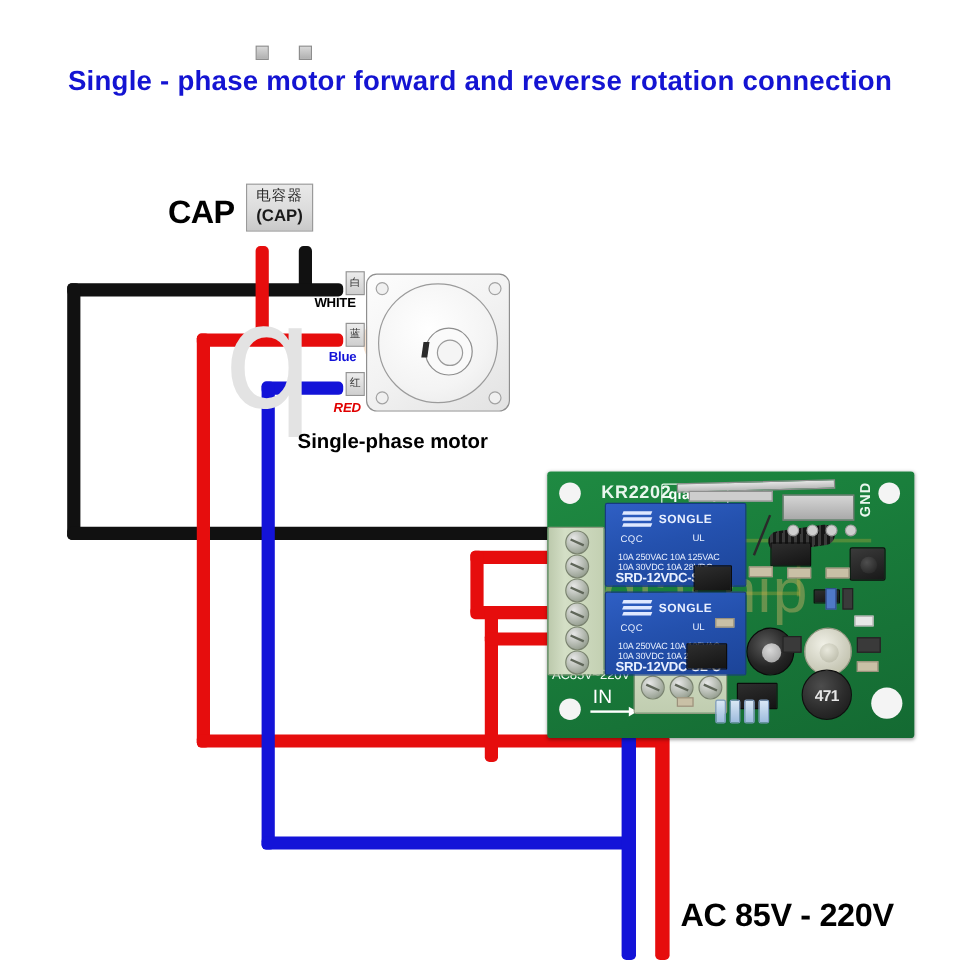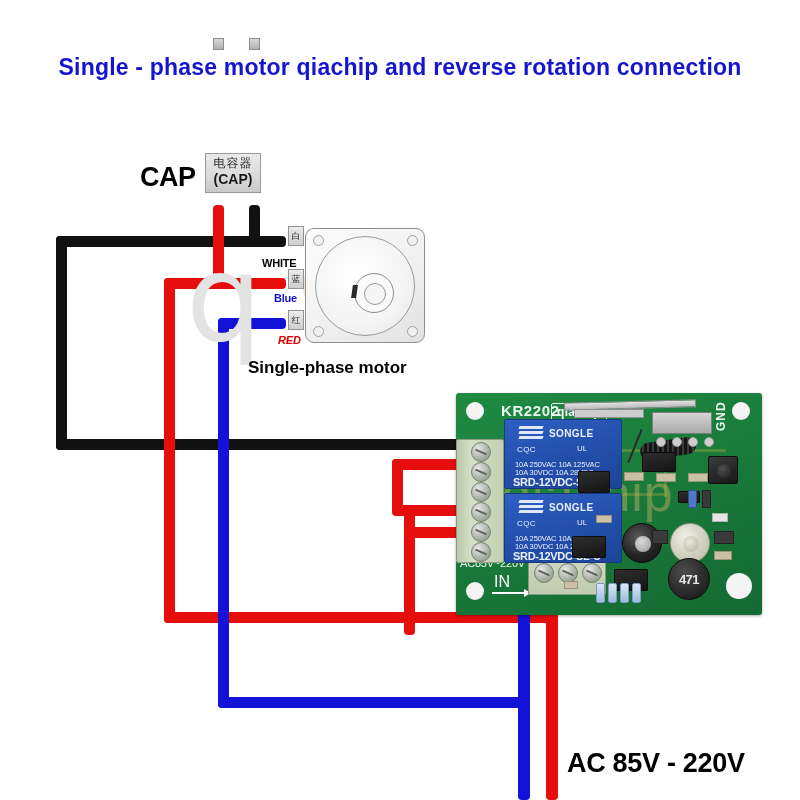--- a/index.html
+++ b/index.html
@@ -158,21 +158,21 @@
   #mt-white { left: 288px; top: 226px; }
   #mt-blue  { left: 288px; top: 269px; }
   #mt-red   { left: 288px; top: 310px; }
 
   .term-label {
     position: absolute;
     font-size: 11px;
     font-weight: bold;
     letter-spacing: -0.2px;
   }
-  #lbl-white { left: 262px; top: 257px; color: #000000; }
+  #lbl-white { left: 262px; top: 247px; color: #000000; }
   #lbl-blue  { left: 274px; top: 292px; color: #1313d8; }
   #lbl-red   { left: 278px; top: 334px; color: #e00000; font-style: italic; }
 
   #motor-caption {
     position: absolute;
     left: 248px; top: 358px;
     font-size: 17px;
     font-weight: bold;
     color: #000000;
   }
@@ -570,21 +570,21 @@
     font-weight: bold;
     color: #000000;
     letter-spacing: -0.3px;
   }
 </style>
 </head>
 <body>
 
 <div id="stage">
 
-  <div id="title">Single - phase motor qiachip and reverse rotation connection</div>
+  <div id="title">Single - phase motor forward and reverse rotation connection</div>
 
   <div class="wire black cap-r" style="left:249px; top:205px; width:11px; height:40px;"></div>
   <div class="wire black cap-r" style="left:56px; top:236px; width:230px; height:11px;"></div>
   <div class="wire black cap-r" style="left:56px; top:236px; width:11px; height:214px;"></div>
   <div class="wire black cap-r" style="left:56px; top:439px; width:408px; height:11px;"></div>
 
   <div class="wire red cap-r" style="left:213px; top:205px; width:11px; height:80px;"></div>
   <div class="wire red cap-r" style="left:164px; top:278px; width:122px; height:11px;"></div>
   <div class="wire red cap-r" style="left:164px; top:278px; width:11px; height:345px;"></div>
   <div class="wire red cap-r" style="left:164px; top:612px; width:390px; height:11px;"></div>

